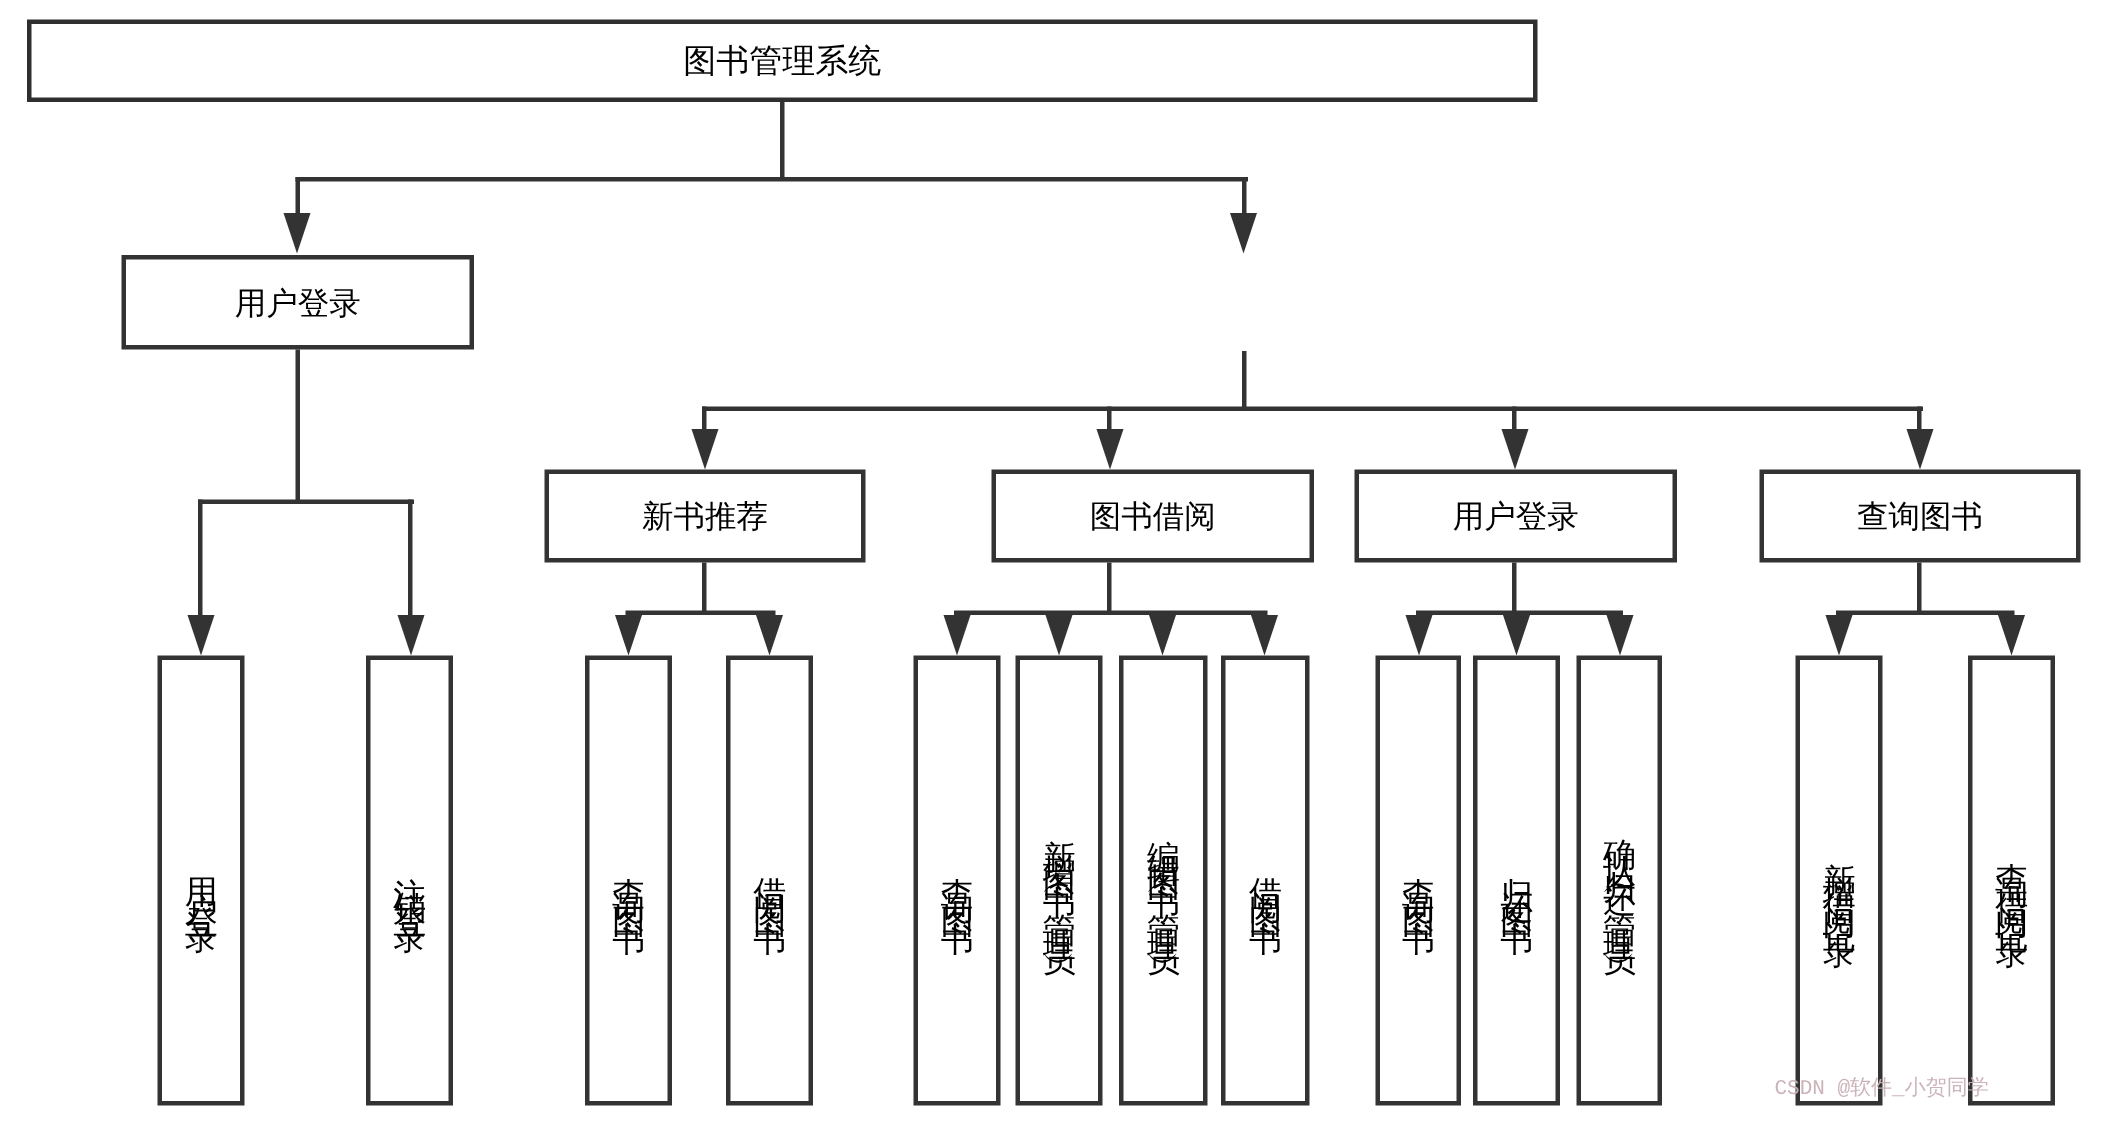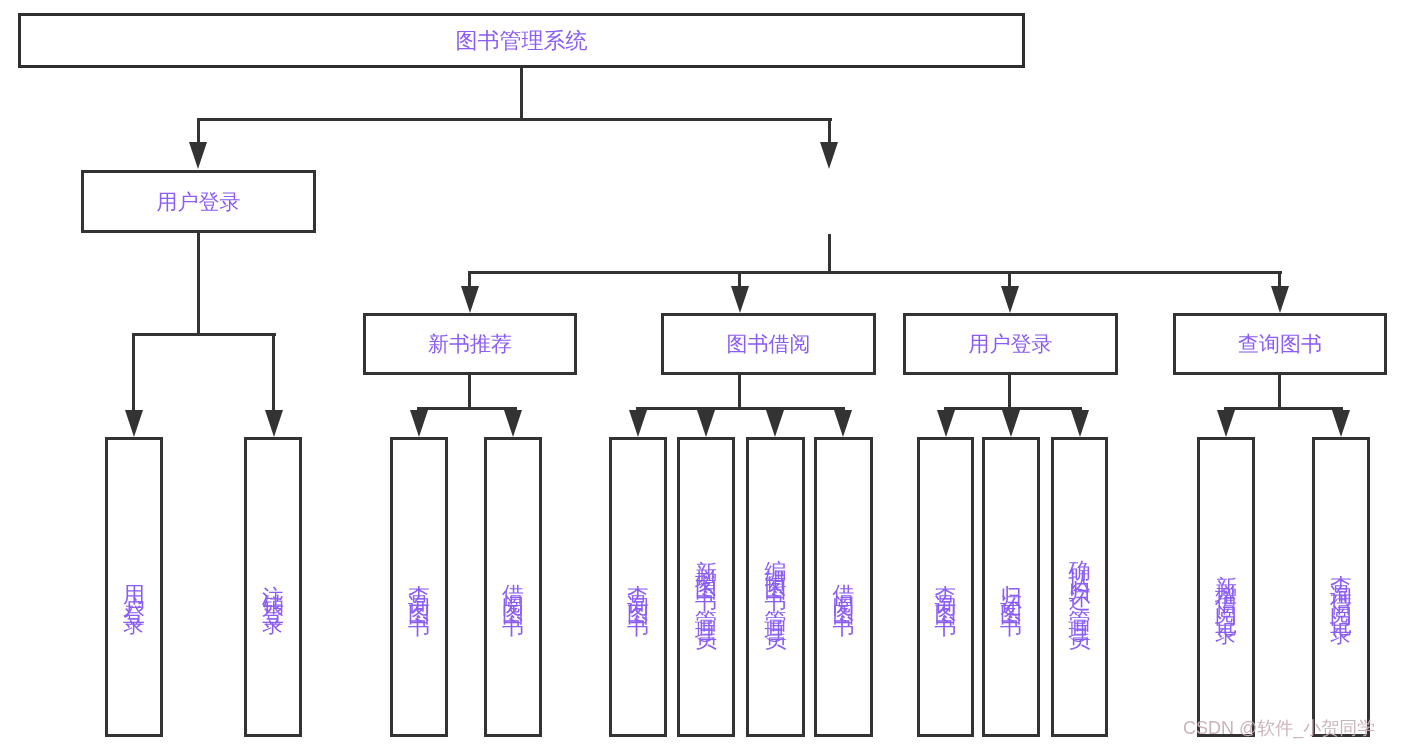--- a/index.html
+++ b/index.html
@@ -18,21 +18,21 @@
   .box {
     position: absolute;
     box-sizing: border-box;
     border: 3px solid #333333;
     background: #ffffff;
     display: flex;
     align-items: center;
     justify-content: center;
   }
   .box .lbl {
-    color: #8b5cf6;
+    color: #000000;
     font-size: 21px;
     white-space: nowrap;
   }
   .root-box { border-color: #2f2f2f; }
   .root-box .lbl { font-size: 22px; }
   .leaf .lbl {
     writing-mode: vertical-rl;
     font-size: 22px;
     letter-spacing: 10px;
     line-height: 1.1;
@@ -49,25 +49,26 @@
     width: 0;
     height: 0;
     border-left: 9px solid transparent;
     border-right: 9px solid transparent;
     border-top: 27px solid #333333;
   }
   .watermark {
     position: absolute;
     left: 1183px;
     top: 716px;
-    font-size: 18px;
+    font-size: 14px;
     color: #c9b0b6;
     opacity: 0.95;
     z-index: 10;
     white-space: nowrap;
+    font-family: Liberation Mono, monospace;
   }
 </style>
 </head>
 <body>
 
 <div class="canvas">
 
   <div class="box root-box" style="left:18px; top:13px; width:1007px; height:55px;">
     <span class="lbl">图书管理系统</span>
   </div>

